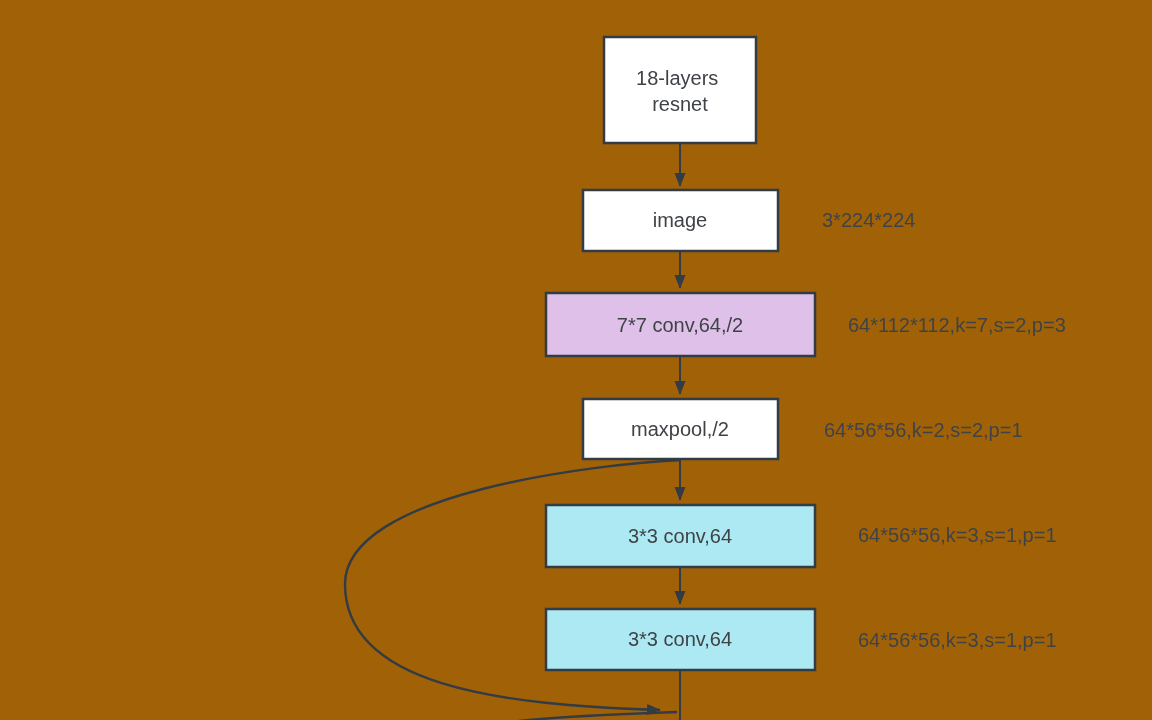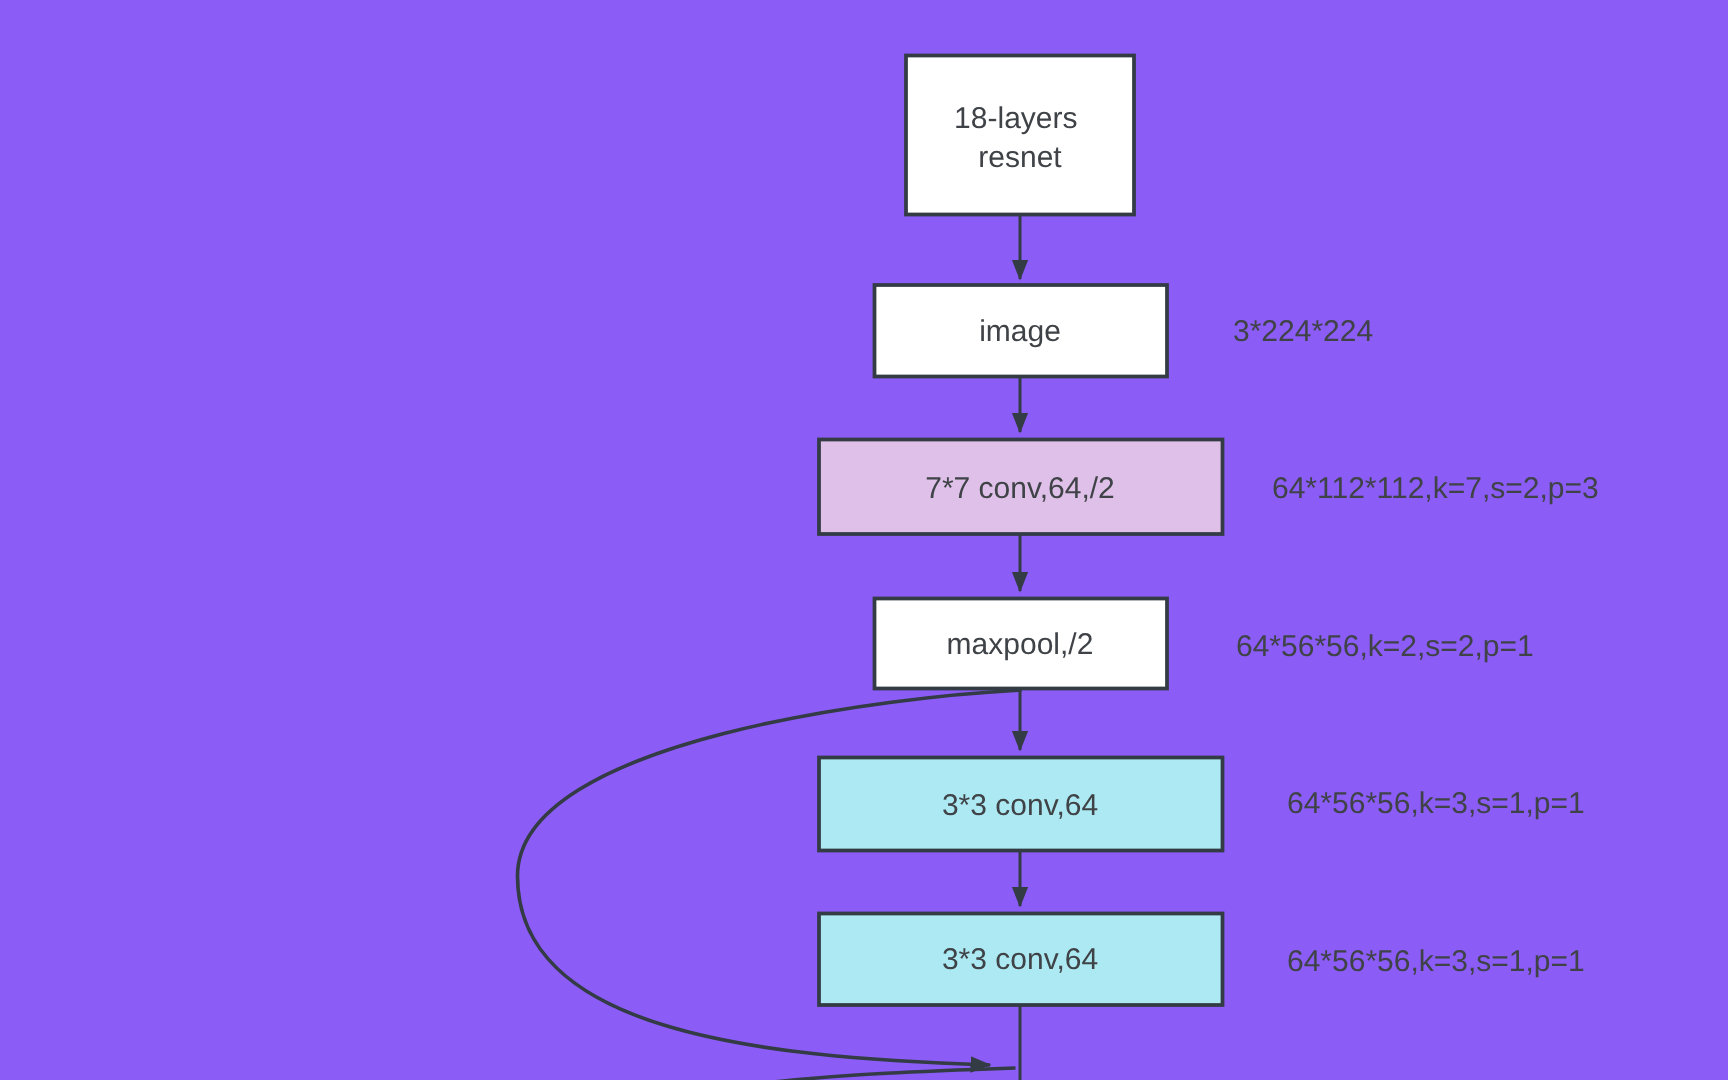--- a/index.html
+++ b/index.html
@@ -1,20 +1,20 @@
 <!DOCTYPE html>
 <html><head>
 <meta charset="utf-8">
 <style>
   html, body { margin: 0; padding: 0; background: #ffffff; }
   .stage {
     position: relative;
     width: 1152px;
     height: 720px;
-    background: #8b5cf6;
+    background: #a16207;
     overflow: hidden;
     font-family: "Liberation Sans", sans-serif;
   }
   svg { display: block; }
   .node-box {
     stroke: #333b44;
     stroke-width: 2.5px;
   }
   .connector {
     stroke: #333b44;

